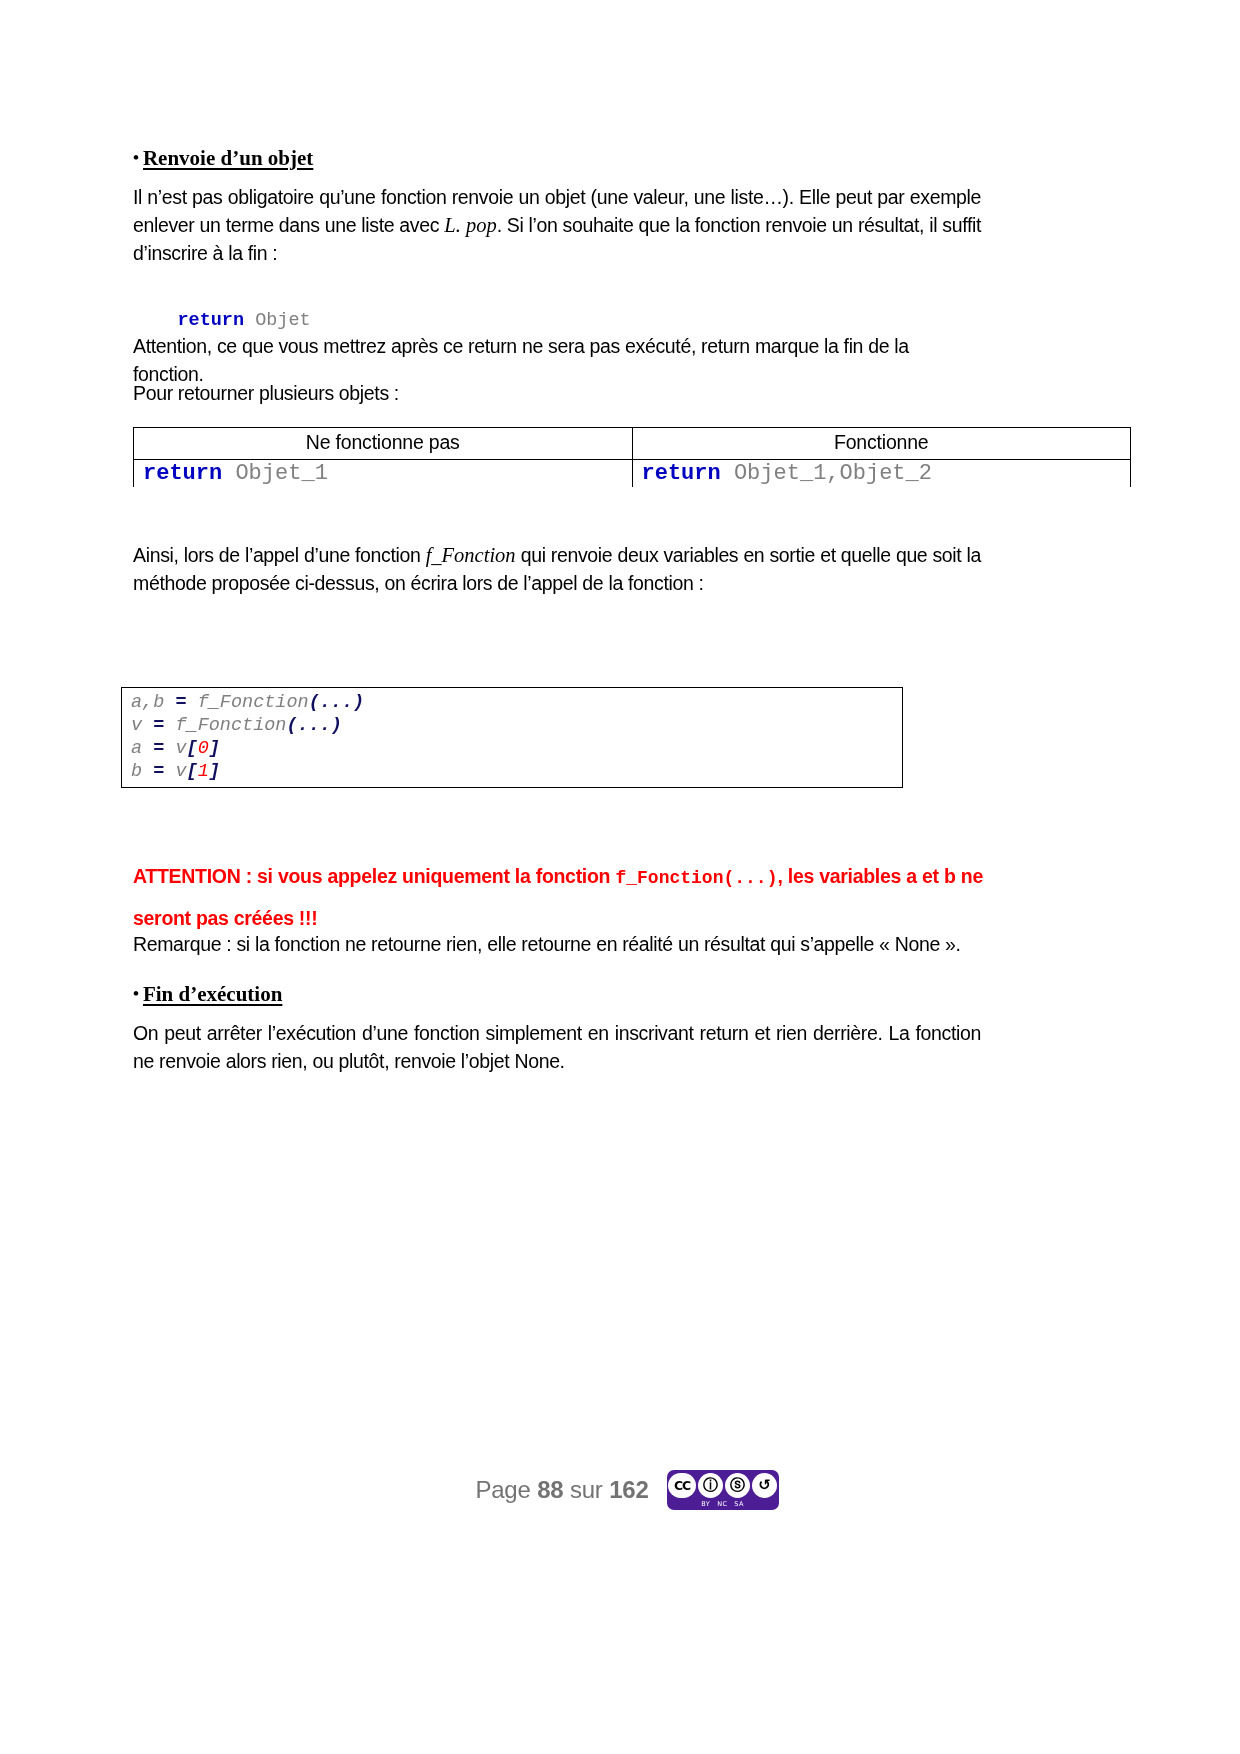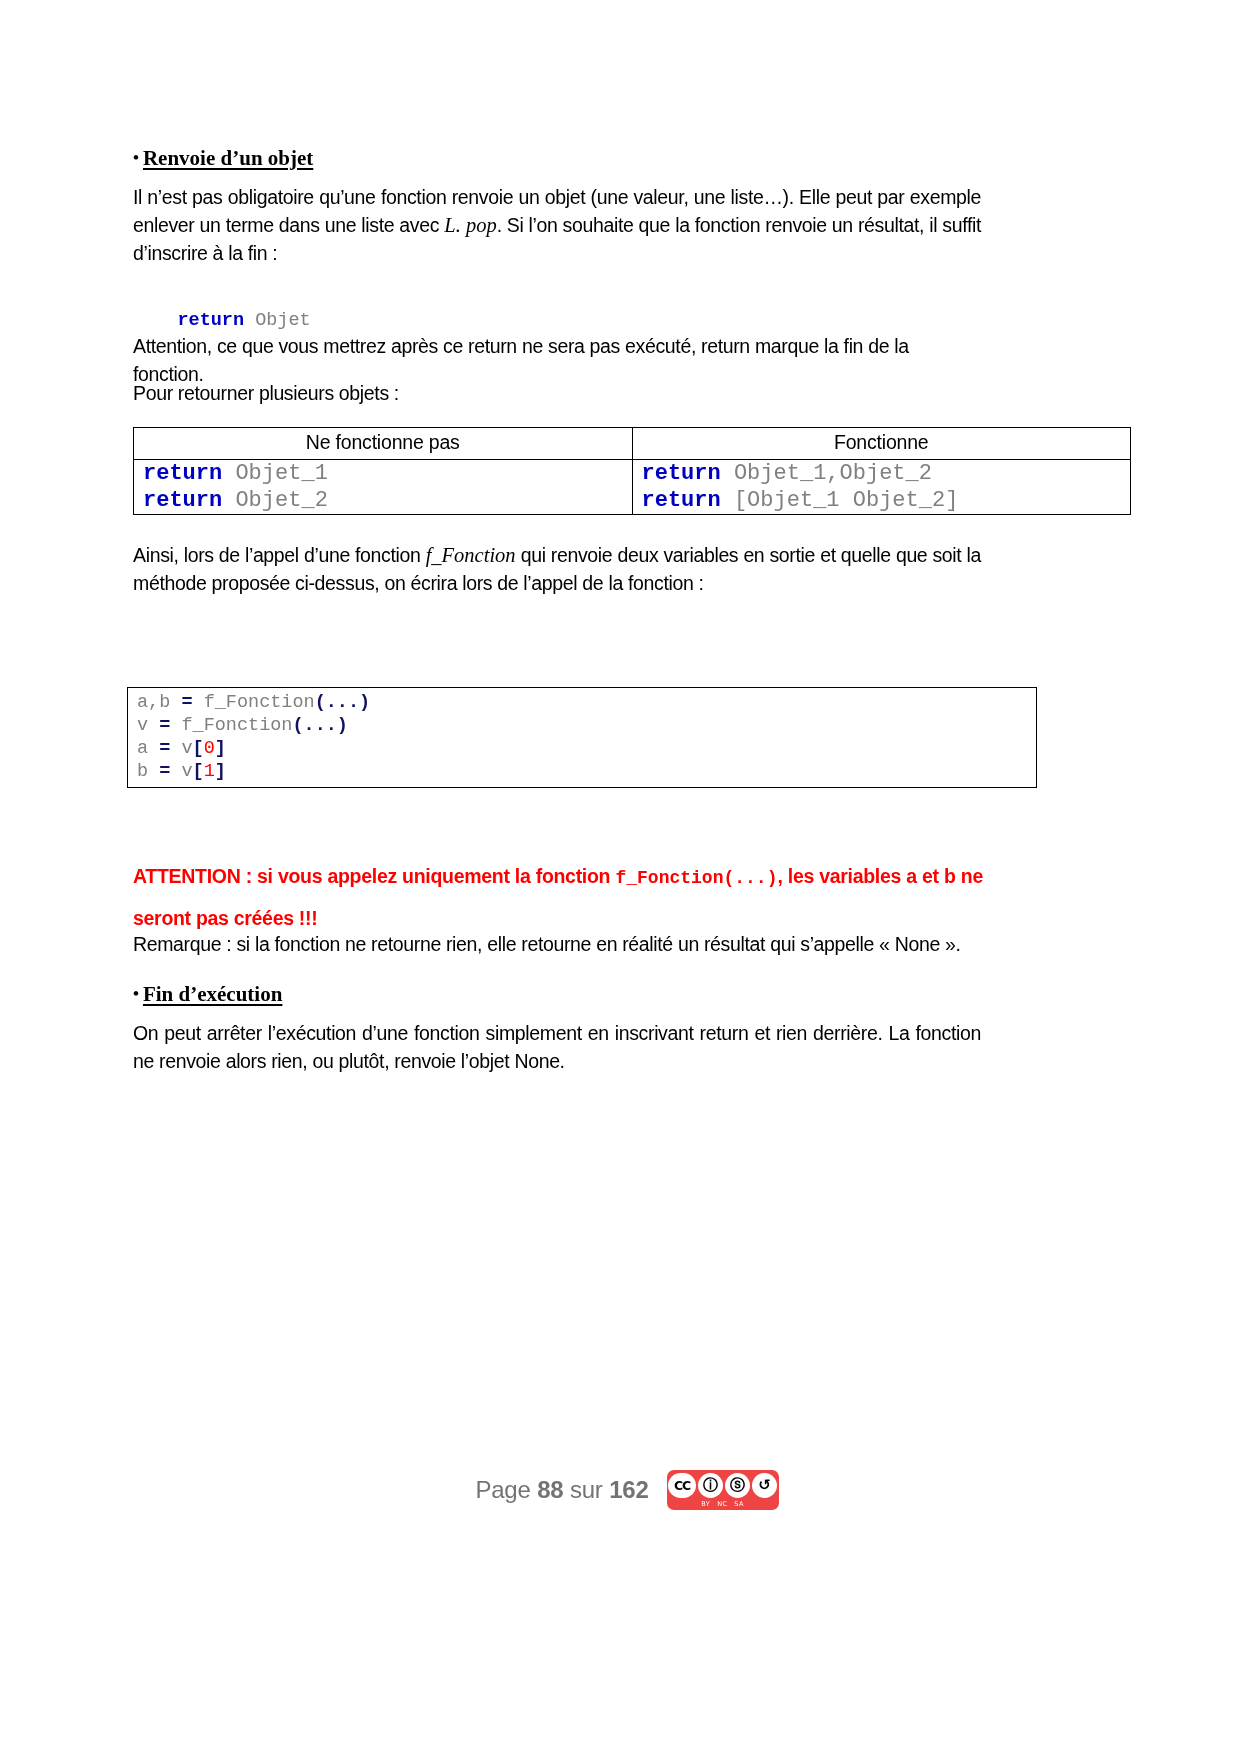--- a/index.html
+++ b/index.html
@@ -130,26 +130,27 @@
     padding: 1px 4px 1px 9px;
     vertical-align: top;
   }
   .cmp-table tr.lastrow td { border-bottom: 1.1px solid #000; }
   .cmp-col { width: 50%; }
   .cmp-table td .code { font-size: 22px; }
 
   
   .codebox {
     position: absolute;
-    left: 127px;
+    left: 121px;
     top: 687px;
-    width: 910px;
+    width: 782px;
     box-sizing: border-box;
     border: 1.1px solid #000;
     padding: 3px 0 4px 0;
+    font-style: italic;
   }
   .codebox .cl {
     padding-left: 9px;
     line-height: 23px;
     font-family: "Liberation Mono", monospace;
     font-size: 18.5px;
     white-space: pre;
     color: #808080;
   }
 
@@ -193,21 +194,21 @@
   }
   .footer-text b { font-weight: bold; }
 
   .cc-badge {
     display: inline-flex;
     flex-direction: column;
     align-items: center;
     justify-content: center;
     width: 112px;
     height: 40px;
-    background: #ef4444;
+    background: #4c1d95;
     border-radius: 7px;
     position: relative;
   }
   .cc-row {
     display: flex;
     align-items: center;
     gap: 2px;
     height: 28px;
     padding-top: 1px;
   }
@@ -279,28 +280,20 @@
     </thead>
     <tbody>
       <tr>
         <td>
           <div class="code"><span class="kw">return</span><span class="plain"> Objet_1</span></div>
         </td>
         <td>
           <div class="code"><span class="kw">return</span><span class="plain"> Objet_1,Objet_2</span></div>
         </td>
       </tr>
-      <tr class="lastrow">
-        <td>
-          <div class="code"><span class="kw">return</span><span class="plain"> Objet_2</span></div>
-        </td>
-        <td>
-          <div class="code"><span class="kw">return</span><span class="plain"> [Objet_1 Objet_2]</span></div>
-        </td>
-      </tr>
     </tbody>
   </table>
 
   <div class="para" style="top:541px;">
     <span>Ainsi, lors de l’appel d’une fonction </span><span class="mathit">f_Fonction</span><span> qui renvoie deux variables en sortie et quelle que soit la méthode proposée ci-dessus, on écrira lors de l’appel de la fonction :</span>
   </div>
 
   <div class="codebox">
     <div class="cl"><span class="plain">a,b </span><span class="op">=</span><span class="plain"> f_Fonction</span><span class="op">(...)</span></div>
     <div class="cl"><span class="plain">v </span><span class="op">=</span><span class="plain"> f_Fonction</span><span class="op">(...)</span></div>

